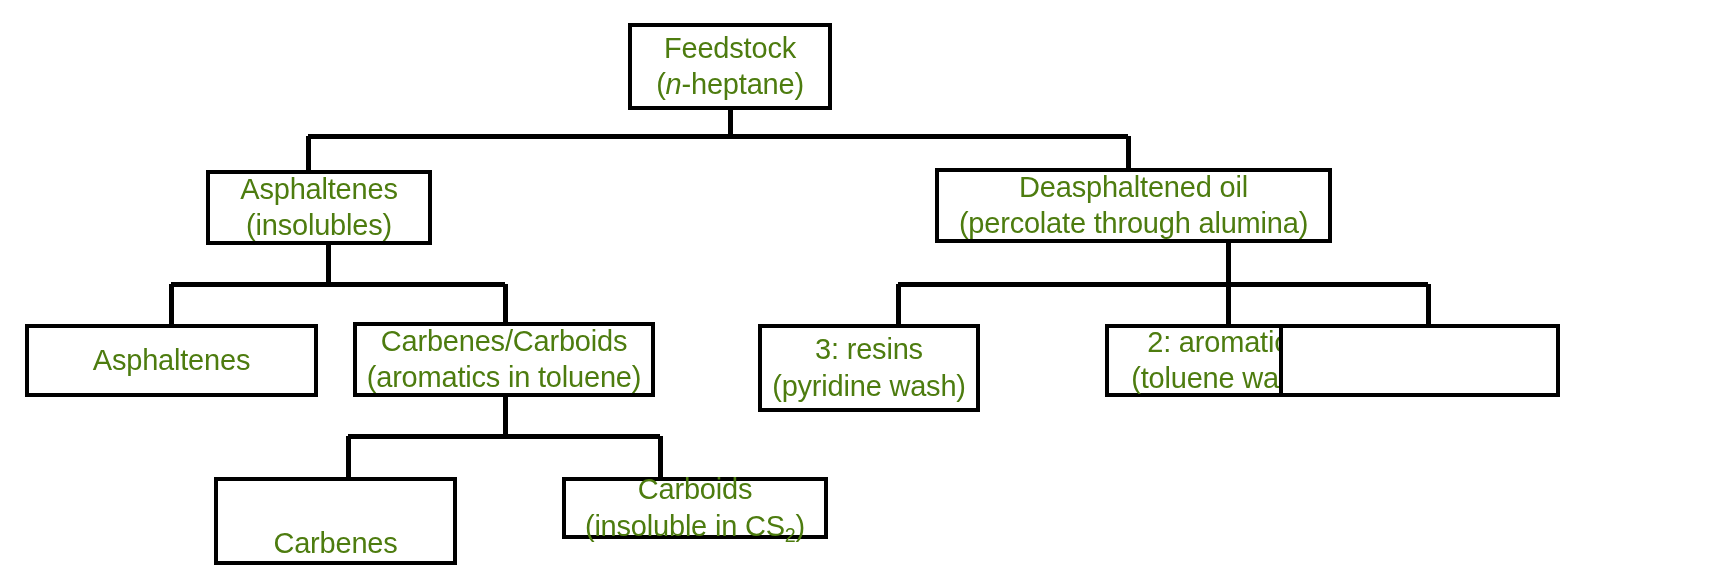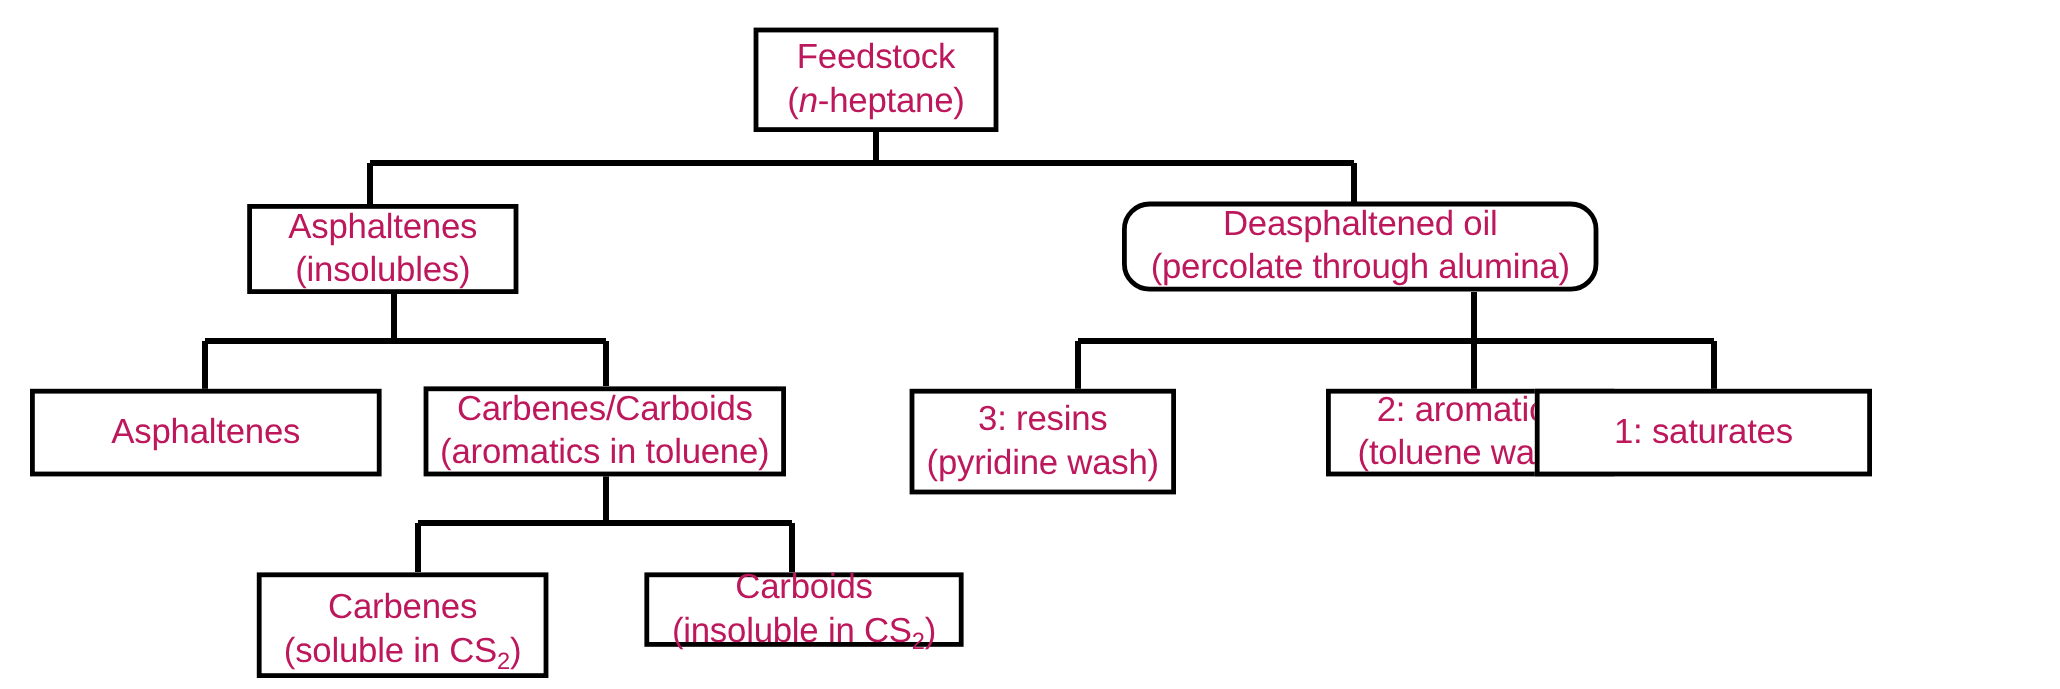--- a/index.html
+++ b/index.html
@@ -25,21 +25,21 @@
   .node {
     position: absolute;
     box-sizing: border-box;
     background: #ffffff;
     border: 4px solid #000000;
     display: flex;
     flex-direction: column;
     align-items: center;
     justify-content: center;
     text-align: center;
-    color: #be185d;
+    color: #4d7c0f;
     font-size: 29px;
     line-height: 1.22;
     letter-spacing: -0.2px;
     z-index: 2;
   }
   .node .line1, .node .line2 {
     display: block;
     white-space: nowrap;
   }
   .node .line2 { margin-top: 1px; }
@@ -84,51 +84,49 @@
   <div class="node" style="left:628px; top:23px; width:204px; height:87px;">
     <span class="line1">Feedstock</span>
     <span class="line2"><span>(</span><i>n</i><span>-heptane)</span></span>
   </div>
 
   <div class="node" style="left:206px; top:170px; width:226px; height:75px;">
     <span class="line1">Asphaltenes</span>
     <span class="line2">(insolubles)</span>
   </div>
 
-  <div class="node" style="left:935px; top:168px; width:397px; height:75px;border-radius:23px;">
+  <div class="node" style="left:935px; top:168px; width:397px; height:75px;">
     <span class="line1">Deasphaltened oil</span>
     <span class="line2">(percolate through alumina)</span>
   </div>
 
   <div class="node" style="left:25px; top:324px; width:293px; height:73px;">
     <span class="line1">Asphaltenes</span>
   </div>
 
   <div class="node" style="left:353px; top:322px; width:302px; height:75px;">
     <span class="line1">Carbenes/Carboids</span>
     <span class="line2">(aromatics in toluene)</span>
   </div>
 
   <div class="node" style="left:214px; top:477px; width:243px; height:88px;justify-content:flex-end;">
     <span class="line1">Carbenes</span>
-    <span class="line2"><span>(soluble in CS</span><sub>2</sub><span>)</span></span>
   </div>
 
-  <div class="node" style="left:537px; top:477px; width:266px; height:62px;">
+  <div class="node" style="left:562px; top:477px; width:266px; height:62px;">
     <span class="line1">Carboids</span>
     <span class="line2"><span>(insoluble in CS</span><sub>2</sub><span>)</span></span>
   </div>
 
   <div class="node" style="left:758px; top:324px; width:222px; height:88px;">
     <span class="line1">3: resins</span>
     <span class="line2">(pyridine wash)</span>
   </div>
 
   <div class="node" style="left:1105px; top:324px; width:240px; height:73px;">
     <span class="line1">2: aromatics</span>
     <span class="line2">(toluene wash)</span>
   </div>
 
   <div class="node" style="left:1279px; top:324px; width:281px; height:73px; left:1279px;">
-    <span class="line1">1: saturates</span>
   </div>
 
 </div>
 
 </body></html>

